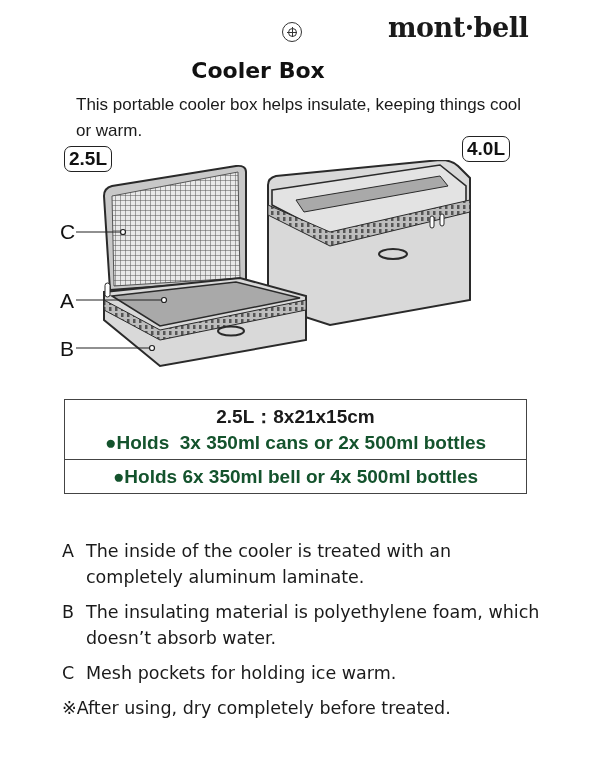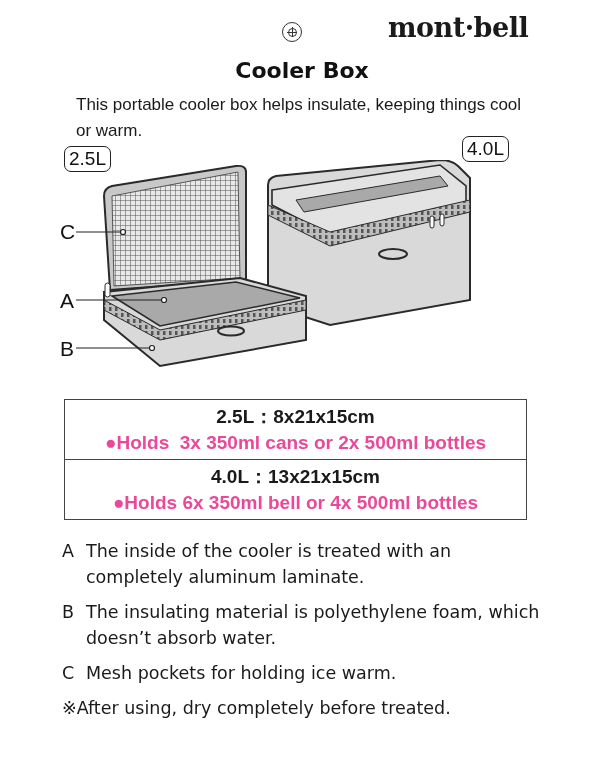--- a/index.html
+++ b/index.html
@@ -3,32 +3,32 @@
 <meta charset="utf-8">
 <style>
   html, body { margin:0; padding:0; background:#ffffff; }
   body { width:600px; height:760px; position:relative; overflow:hidden; color:#1a1a1a; font-family:"Liberation Sans", sans-serif; }
   .abs { position:absolute; }
   .reg-mark { left:282px; top:22px; width:20px; height:20px; border:1.5px solid #333; border-radius:50%; box-sizing:border-box; }
   .reg-mark::before { content:""; position:absolute; left:5px; top:5px; width:7px; height:7px; border:1.2px solid #333; border-radius:50%; }
   .reg-mark::after { content:""; position:absolute; left:4px; top:8.5px; width:10px; height:1px; background:#333; box-shadow: 0 0 0 0 #333; }
   .reg-v { position:absolute; left:8.5px; top:4px; width:1px; height:10px; background:#333; }
   .brand { left:388px; top:12px; font-family:"DejaVu Serif", serif; font-weight:bold; font-size:27px; letter-spacing:-0.5px; color:#1a1a1a; }
-  .title { left:0; width:516px; top:58px; text-align:center; font-family:"DejaVu Sans", sans-serif; font-weight:bold; font-size:22px; color:#111;margin-left:44px; }
+  .title { left:0; width:516px; top:58px; text-align:center; font-family:"DejaVu Sans", sans-serif; font-weight:bold; font-size:22px; color:#111; }
   .intro { left:76px; top:92px; width:460px; font-size:17px; line-height:26px; color:#1a1a1a; }
-  .size-badge { border:1.5px solid #222; border-radius:7px; padding:0 4px; font-size:19px; font-weight:normal; line-height:24px; color:#111; }
+  .size-badge { border:1.5px solid #222; border-radius:7px; padding:0 4px; font-size:19px; font-weight:bold; line-height:24px; color:#111; }
   .badge-25 { left:64px; top:146px; }
   .badge-40 { left:462px; top:136px; }
   .illus { left:40px; top:160px; width:520px; height:220px; }
   .callout { font-size:21px; color:#111; font-family:"Liberation Sans", sans-serif; }
   .spec-table { left:64px; top:399px; width:463px; border:1.5px solid #444; box-sizing:border-box; }
   .spec-row { text-align:center; padding:4px 0 3px; }
   .spec-row + .spec-row { border-top:1.5px solid #444; }
   .spec-dim { font-size:19px; line-height:26px; font-weight:bold; color:#1a1a1a; }
-  .spec-hold { font-size:19px; line-height:26px; font-weight:bold; color:#ec4899; white-space:pre; }
+  .spec-hold { font-size:19px; line-height:26px; font-weight:bold; color:#14532d; white-space:pre; }
   .notes { left:62px; top:538px; width:480px; font-family:"DejaVu Sans", sans-serif; font-size:17.5px; color:#1a1a1a; }
   .note { display:flex; margin-bottom:9px; line-height:26px; }
   .note-letter { width:24px; flex:none; }
   .note-text { flex:1; }
   .note-star { display:flex; line-height:26px; }
 </style>
 </head>
 <body>
 
 <div class="abs reg-mark">
@@ -88,21 +88,20 @@
 <div class="abs callout" style="left:60px;top:220px;">C</div>
 <div class="abs callout" style="left:60px;top:289px;">A</div>
 <div class="abs callout" style="left:60px;top:337px;">B</div>
 
 <div class="abs spec-table">
   <div class="spec-row">
     <div class="spec-dim">2.5L：8x21x15cm</div>
     <div class="spec-hold">●Holds  3x 350ml cans or 2x 500ml bottles</div>
   </div>
   <div class="spec-row">
-    <div class="spec-dim">4.0L：13x21x15cm</div>
     <div class="spec-hold">●Holds 6x 350ml bell or 4x 500ml bottles</div>
   </div>
 </div>
 
 <div class="abs notes">
   <div class="note">
     <span class="note-letter">A</span>
     <span class="note-text">The inside of the cooler is treated with an completely aluminum laminate.</span>
   </div>
   <div class="note">

